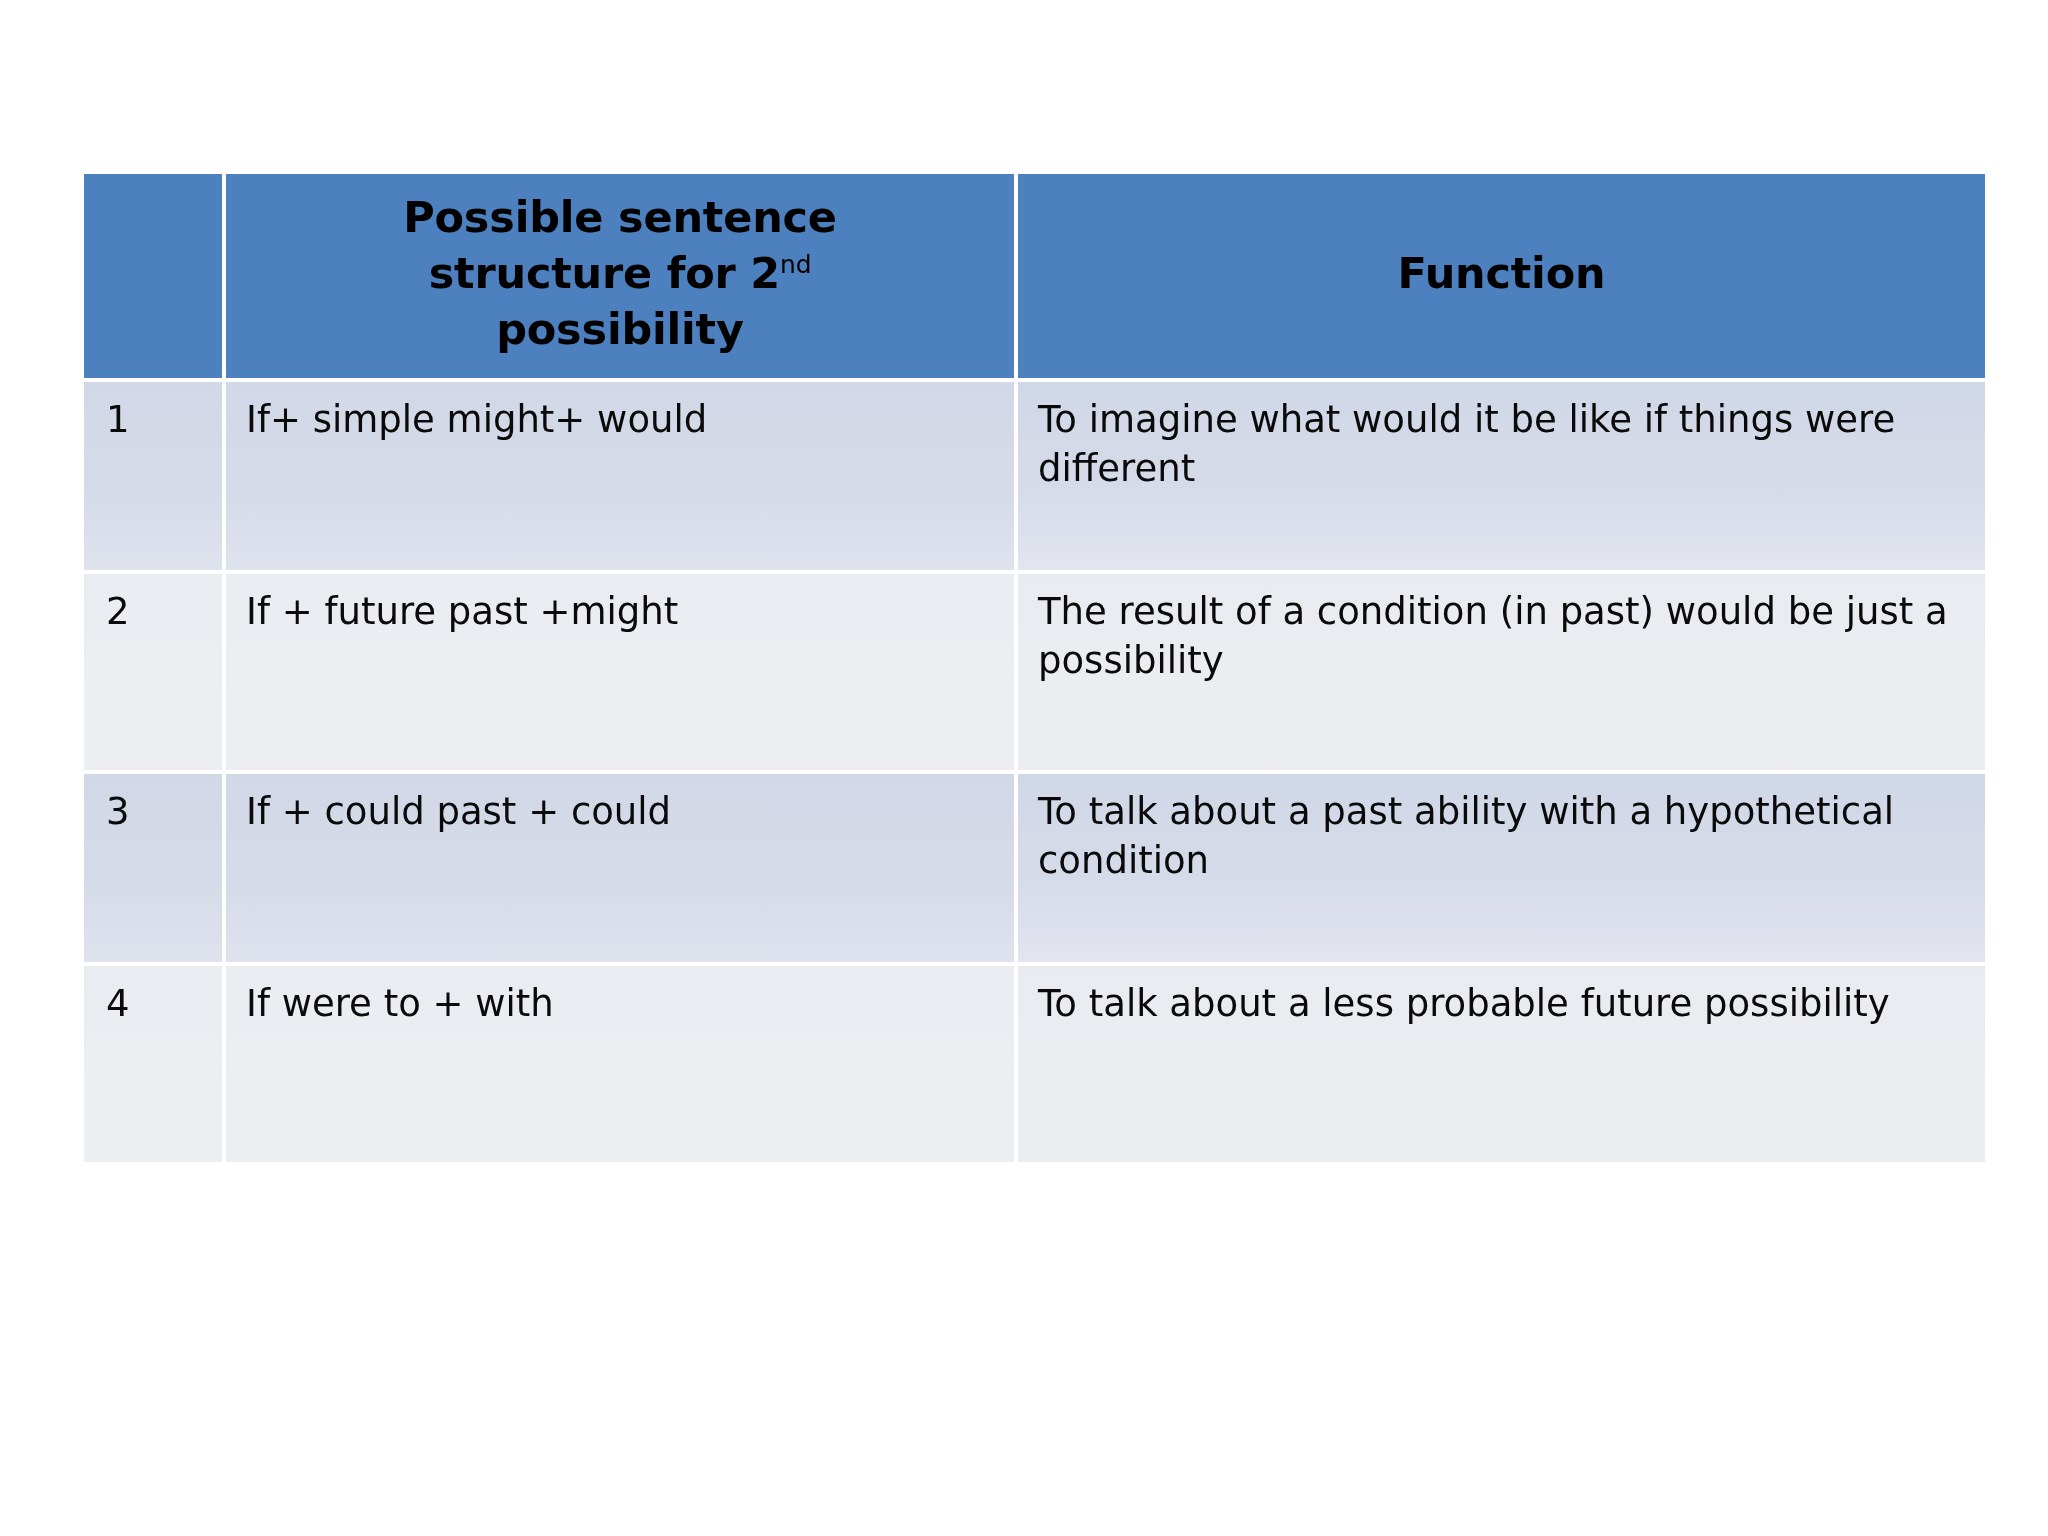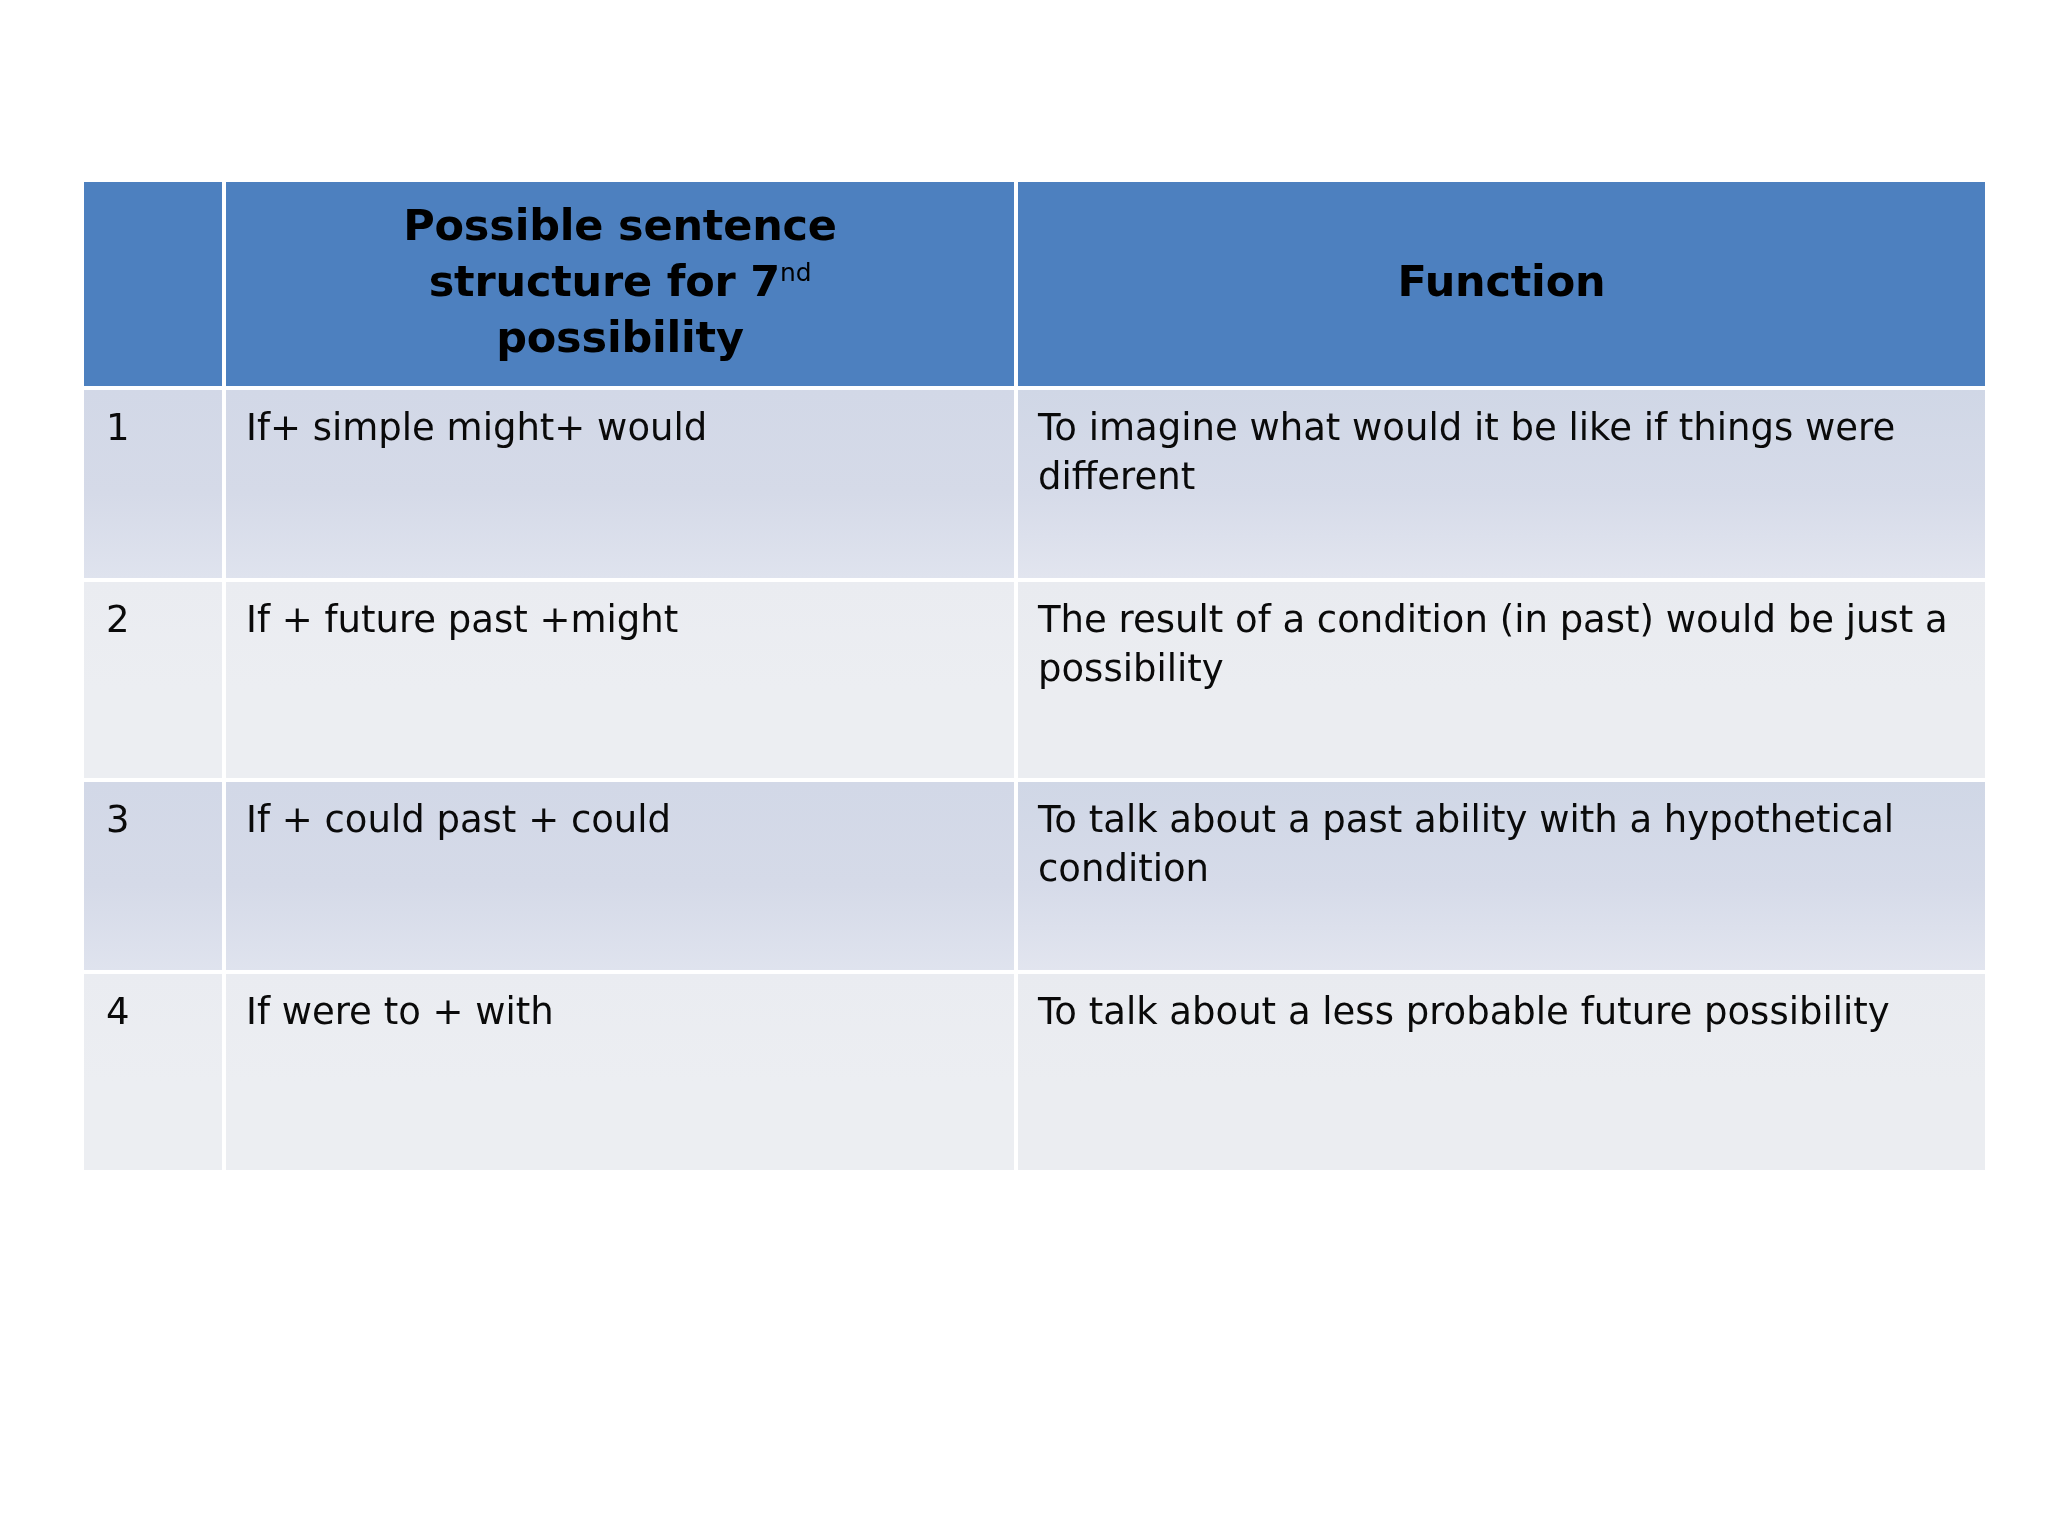--- a/index.html
+++ b/index.html
@@ -15,21 +15,21 @@
     position: relative;
     width: 2048px;
     height: 1536px;
     background: #ffffff;
     overflow: hidden;
   }
 
   .table-wrap {
     position: absolute;
     left: 80px;
-    top: 178px;
+    top: 170px;
     width: 1901px;
   }
 
   table.conditional-table {
     width: 100%;
     border-collapse: separate;
     border-spacing: 4px 4px;
     table-layout: fixed;
   }
 
@@ -112,21 +112,21 @@
         <col class="c-struct">
         <col class="c-func">
       </colgroup>
 
       <thead>
         <tr>
           <th class="th-index"></th>
 
           <th class="th-struct">
             <span class="cell-text">Possible sentence</span>
-            <span class="cell-text"><span>structure for 7</span><span class="sup">nd</span></span>
+            <span class="cell-text"><span>structure for 2</span><span class="sup">nd</span></span>
             <span class="cell-text">possibility</span>
           </th>
 
           <th class="th-func">Function</th>
         </tr>
       </thead>
 
       <tbody>
         <tr class="band-a">
           <td class="cell-index">1</td>

